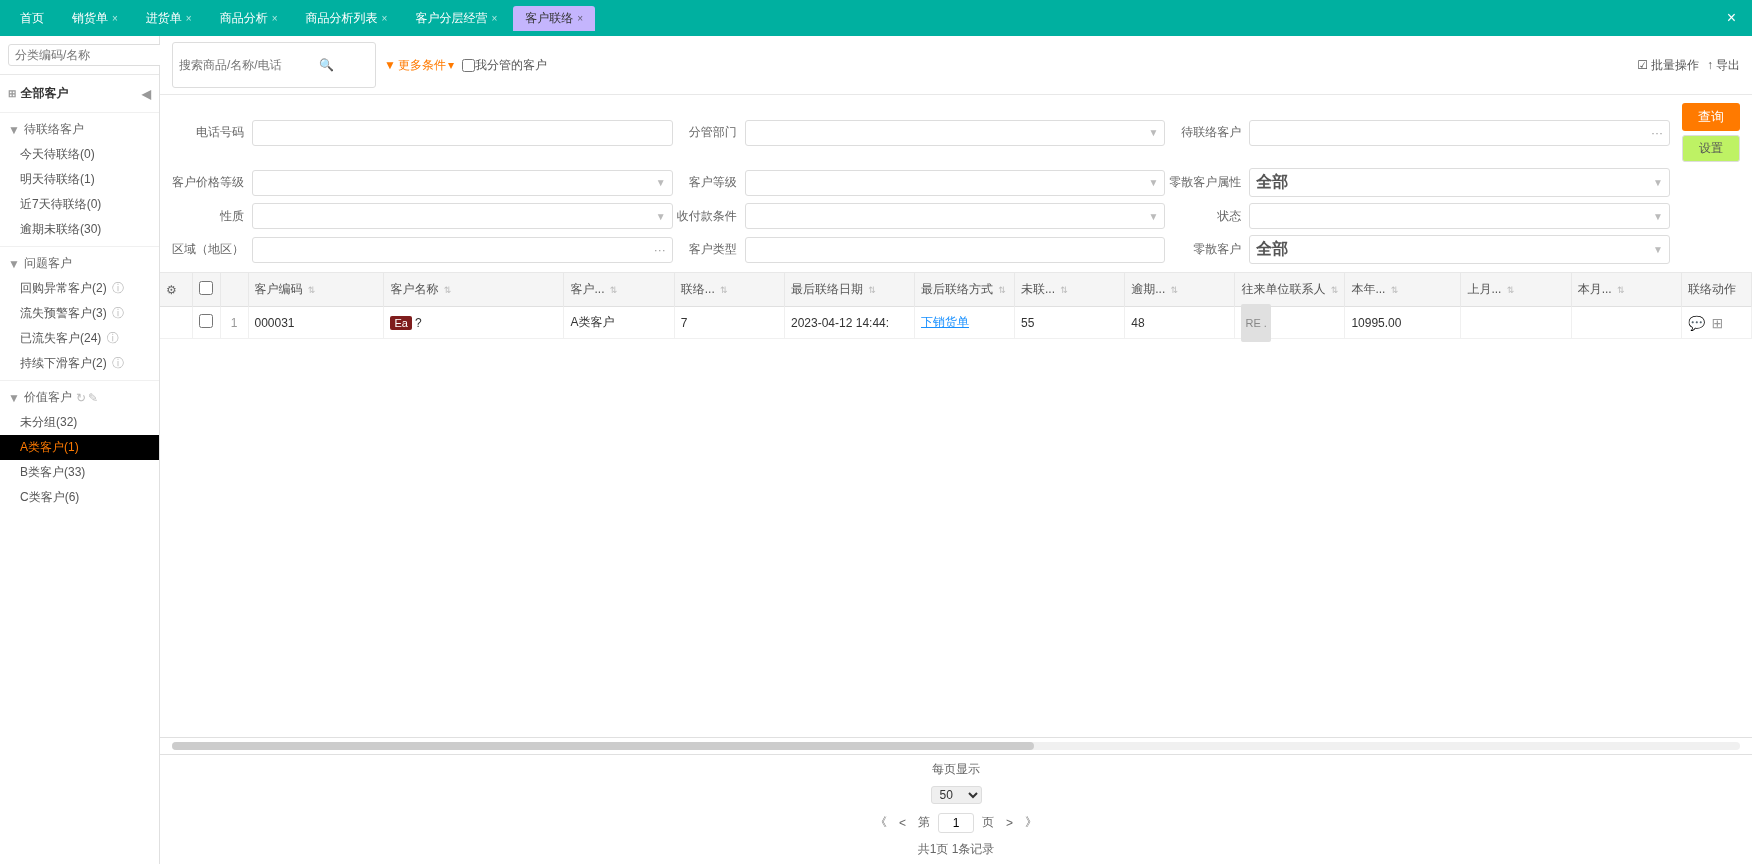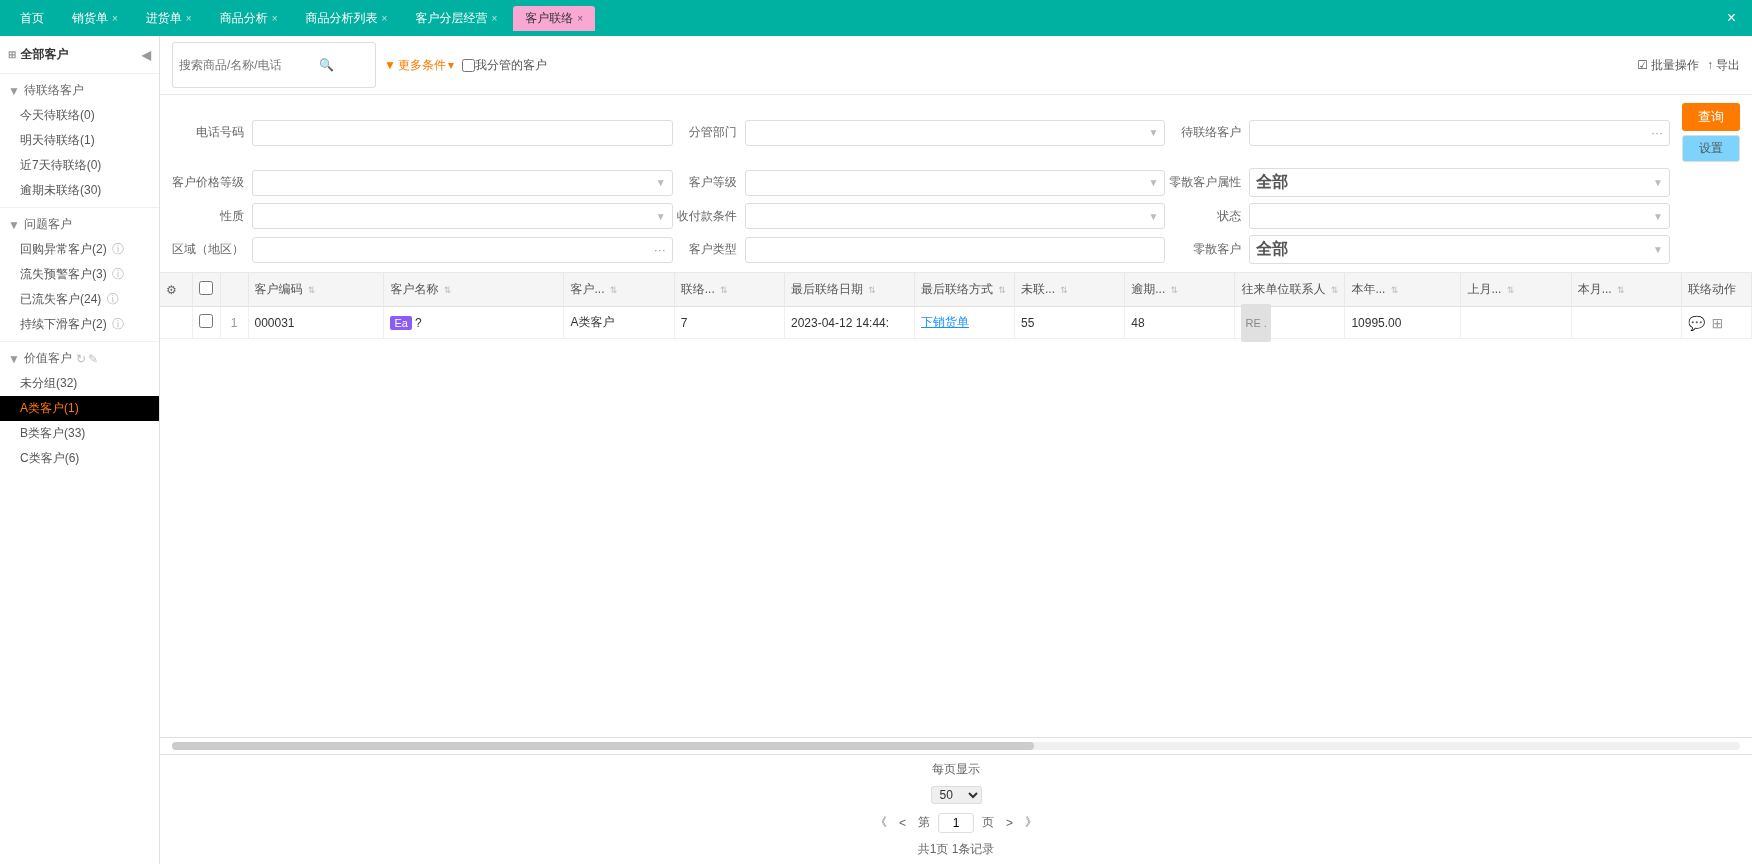--- a/index.html
+++ b/index.html
@@ -18,21 +18,21 @@
       color: #fff;
       padding: 4px 12px;
       border-radius: 3px 3px 0 0;
       cursor: pointer;
       white-space: nowrap;
       font-size: 13px;
       display: flex;
       align-items: center;
       gap: 4px;
     }
-    .nav-item.active { background: #f9a8d4; color: #333; }
+    .nav-item.active { background: #c4b5fd; color: #333; }
     .nav-close { font-size: 10px; opacity: 0.7; cursor: pointer; }
     .top-nav-right { margin-left: auto; }
     .win-close { color: #fff; font-size: 16px; cursor: pointer; padding: 4px 8px; }
 
     
     .main-layout {
       display: flex;
       height: calc(864px - 36px);
     }
 
@@ -131,21 +131,21 @@
     .filter-btn-query {
       background: #ff7a00;
       color: #fff;
       border: none;
       border-radius: 3px;
       padding: 5px 16px;
       cursor: pointer;
       font-size: 13px;
     }
     .filter-btn-set {
-      background: #7dd3fc;
+      background: #bef264;
       color: #555;
       border: 1px solid #ddd;
       border-radius: 3px;
       padding: 4px 12px;
       cursor: pointer;
       font-size: 12px;
     }
     .filter-btn-group { display: flex; flex-direction: column; gap: 4px; margin-left: 8px; }
     .more-dots { color: #999; margin-left: 4px; }
 
@@ -182,21 +182,21 @@
       color: #333;
       border-right: 1px solid #f0f0f0;
       white-space: nowrap;
     }
     .td-link { color: #1890ff; cursor: pointer; text-decoration: underline; }
     .td-center { text-align: center; }
     .th-gear { color: #666; cursor: pointer; }
     .col-actions { display: flex; gap: 6px; align-items: center; }
     .col-action-icon { color: #999; cursor: pointer; font-size: 14px; }
     .row-index { color: #999; text-align: center; }
-    .name-block { display: inline-block; background: #8b5cf6; color: #fff; border-radius: 2px; padding: 1px 4px; font-size: 11px; margin-right: 3px; }
+    .name-block { display: inline-block; background: #7f1d1d; color: #fff; border-radius: 2px; padding: 1px 4px; font-size: 11px; margin-right: 3px; }
 
     
     .scroll-bar-container {
       background: #fff;
       border-top: 1px solid #e0e0e0;
       padding: 4px 12px;
       display: flex;
       align-items: center;
     }
     .scrollbar-track {
@@ -304,20 +304,24 @@
     <span class="nav-close">×</span>
   </div>
   <div class="top-nav-right">
     <span class="win-close">×</span>
   </div>
 </div>
 
 <div class="main-layout">
 
   <div class="sidebar">
+    <div class="sidebar-search">
+      <input type="text" placeholder="分类编码/名称" style="">
+      <span class="sidebar-search-icon">🔍</span>
+    </div>
     <div class="sidebar-content">
       <div class="sidebar-header">
         <span class="icon-grid">⊞</span>
         <span>全部客户</span>
         <span class="collapse-icon">◀</span>
       </div>
       <div class="sidebar-divider"></div>
 
       <div class="sidebar-section-title">
         <span class="arrow">▼</span>

